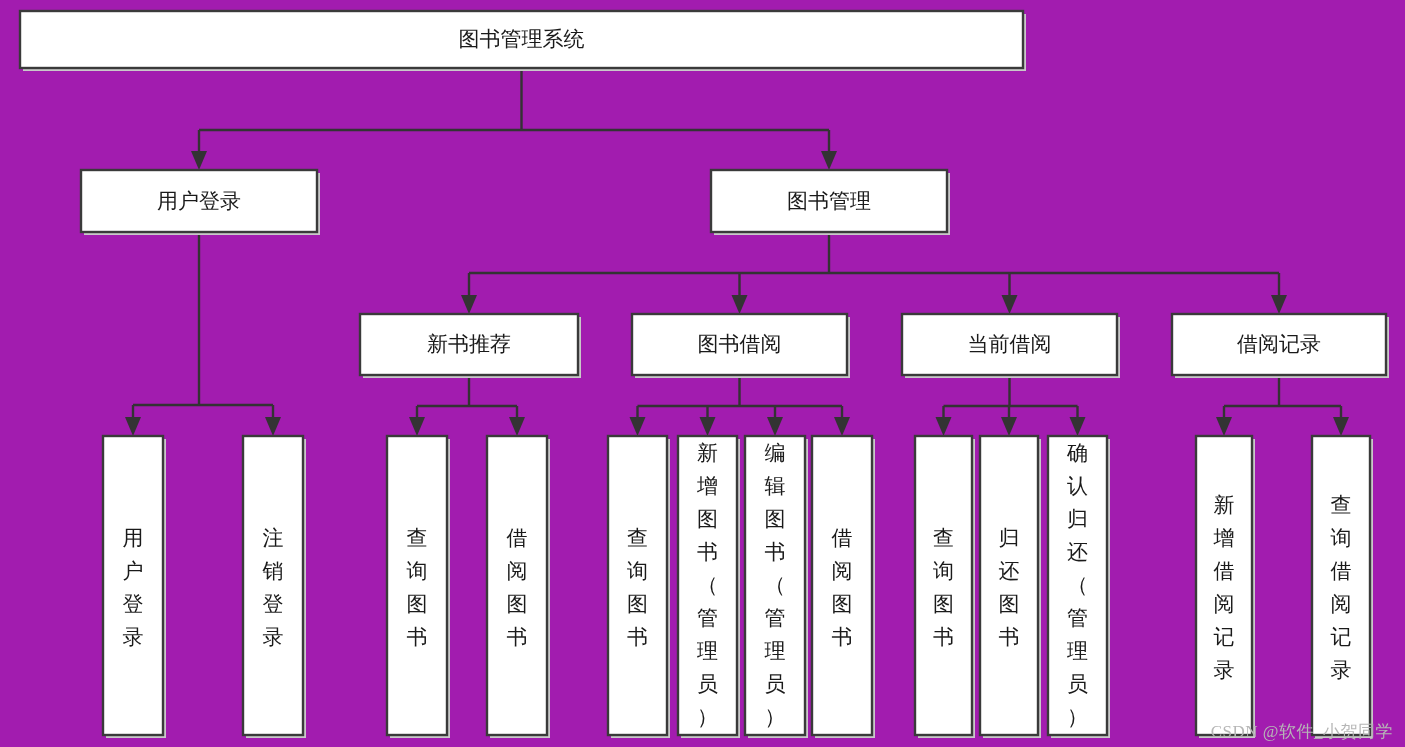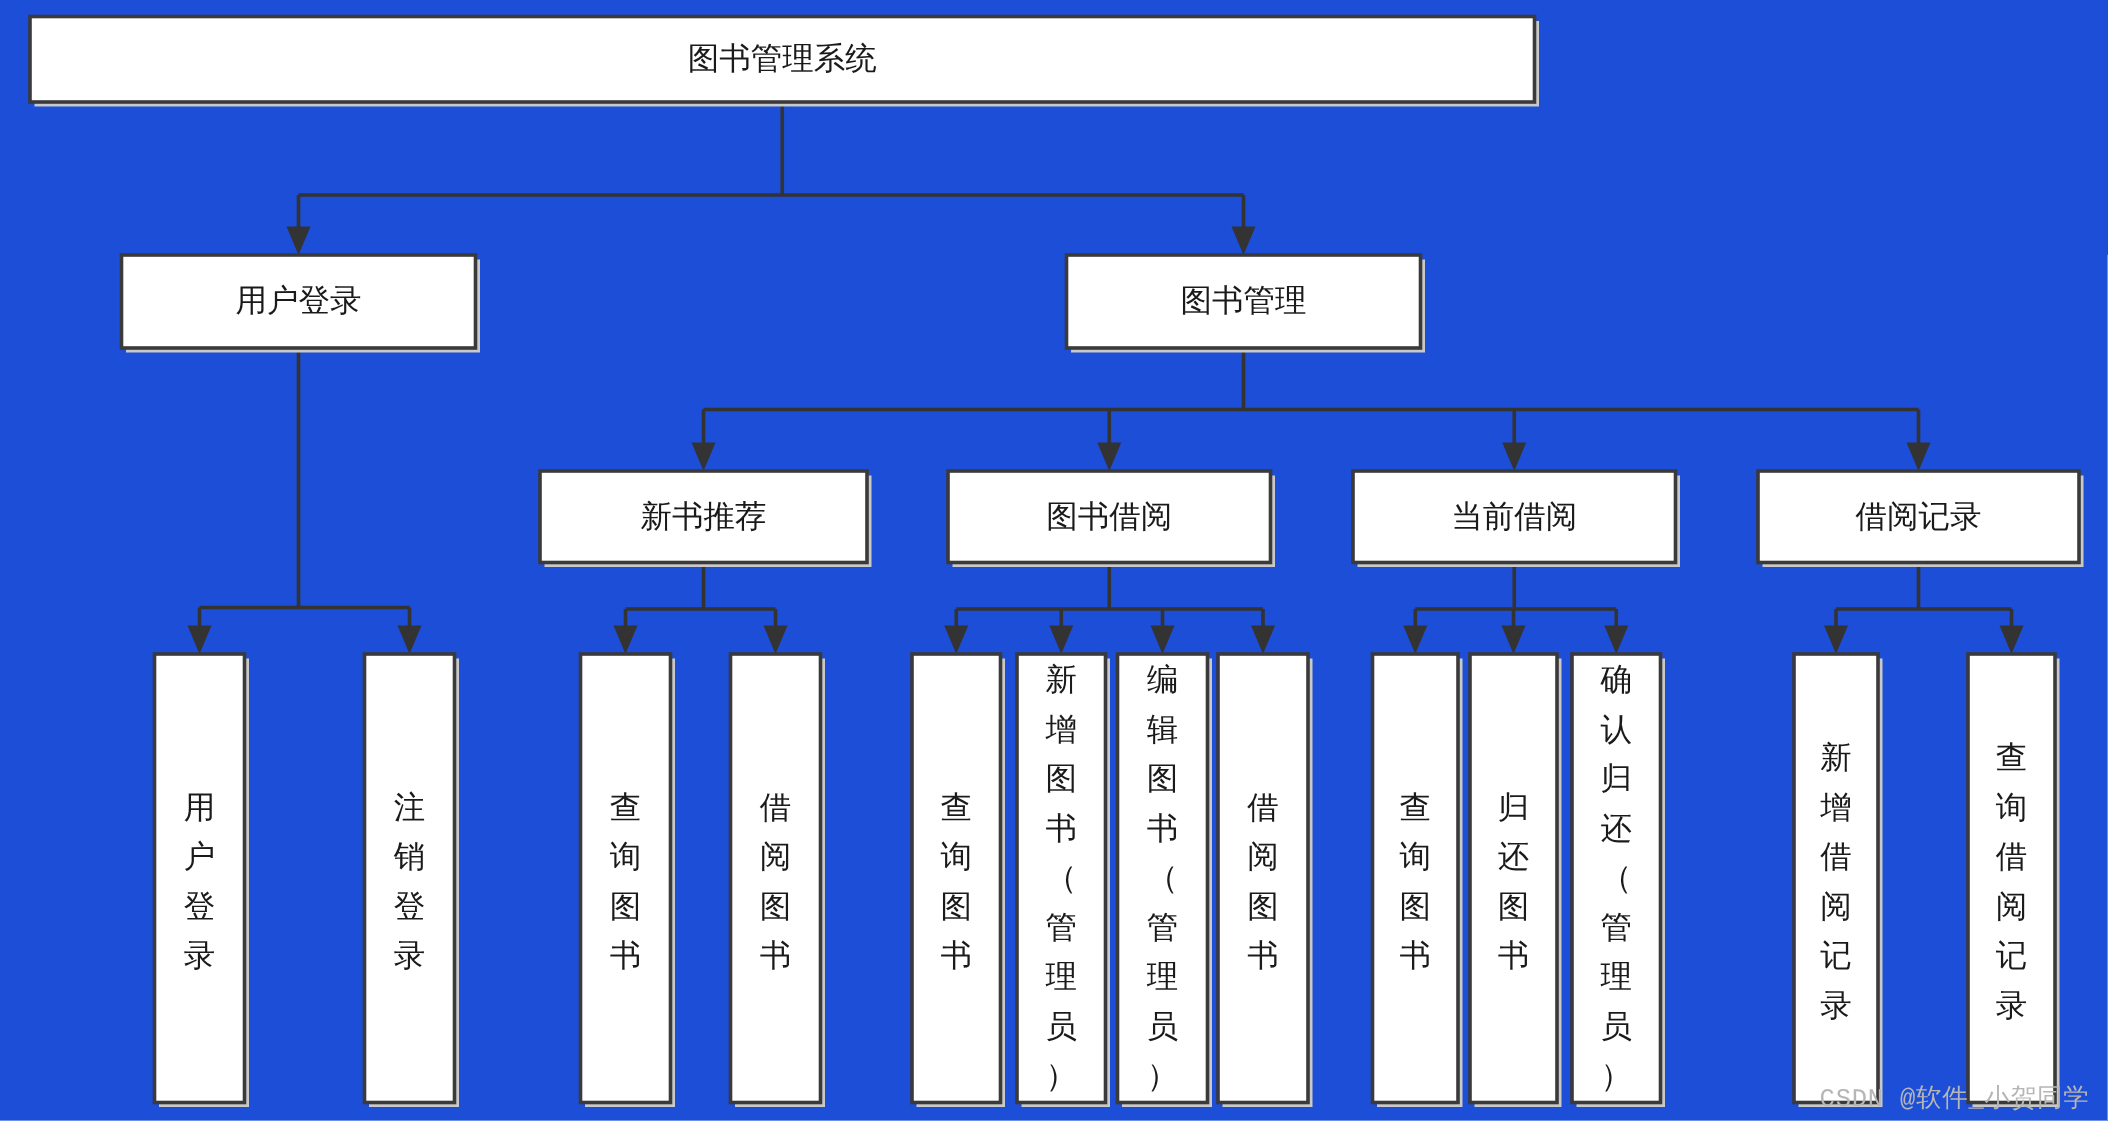--- a/index.html
+++ b/index.html
@@ -10,21 +10,21 @@
   body {
     width: 1405px;
     height: 747px;
     overflow: hidden;
     font-family: "Liberation Sans", "DejaVu Sans", sans-serif;
   }
   #diagram-root {
     position: relative;
     width: 1405px;
     height: 747px;
-    background: #1d4ed8;
+    background: #a21caf;
   }
   svg#tree-svg {
     position: absolute;
     left: 0;
     top: 0;
     width: 1405px;
     height: 747px;
   }
   .node-box {
     fill: #ffffff;
@@ -55,21 +55,21 @@
   .node-label-vert {
     font-family: "Liberation Sans", "DejaVu Sans", sans-serif;
     font-size: 21px;
     fill: #1a1a1a;
     text-anchor: middle;
   }
   .watermark {
     position: absolute;
     right: 12px;
     bottom: 4px;
-    font-family: Liberation Mono, monospace;
+    font-family: Liberation Serif, serif;
     font-size: 17px;
     color: #b6b6b6;
     letter-spacing: 0.5px;
     white-space: nowrap;
     pointer-events: none;
   }
 </style>
 </head>
 <body>
 

